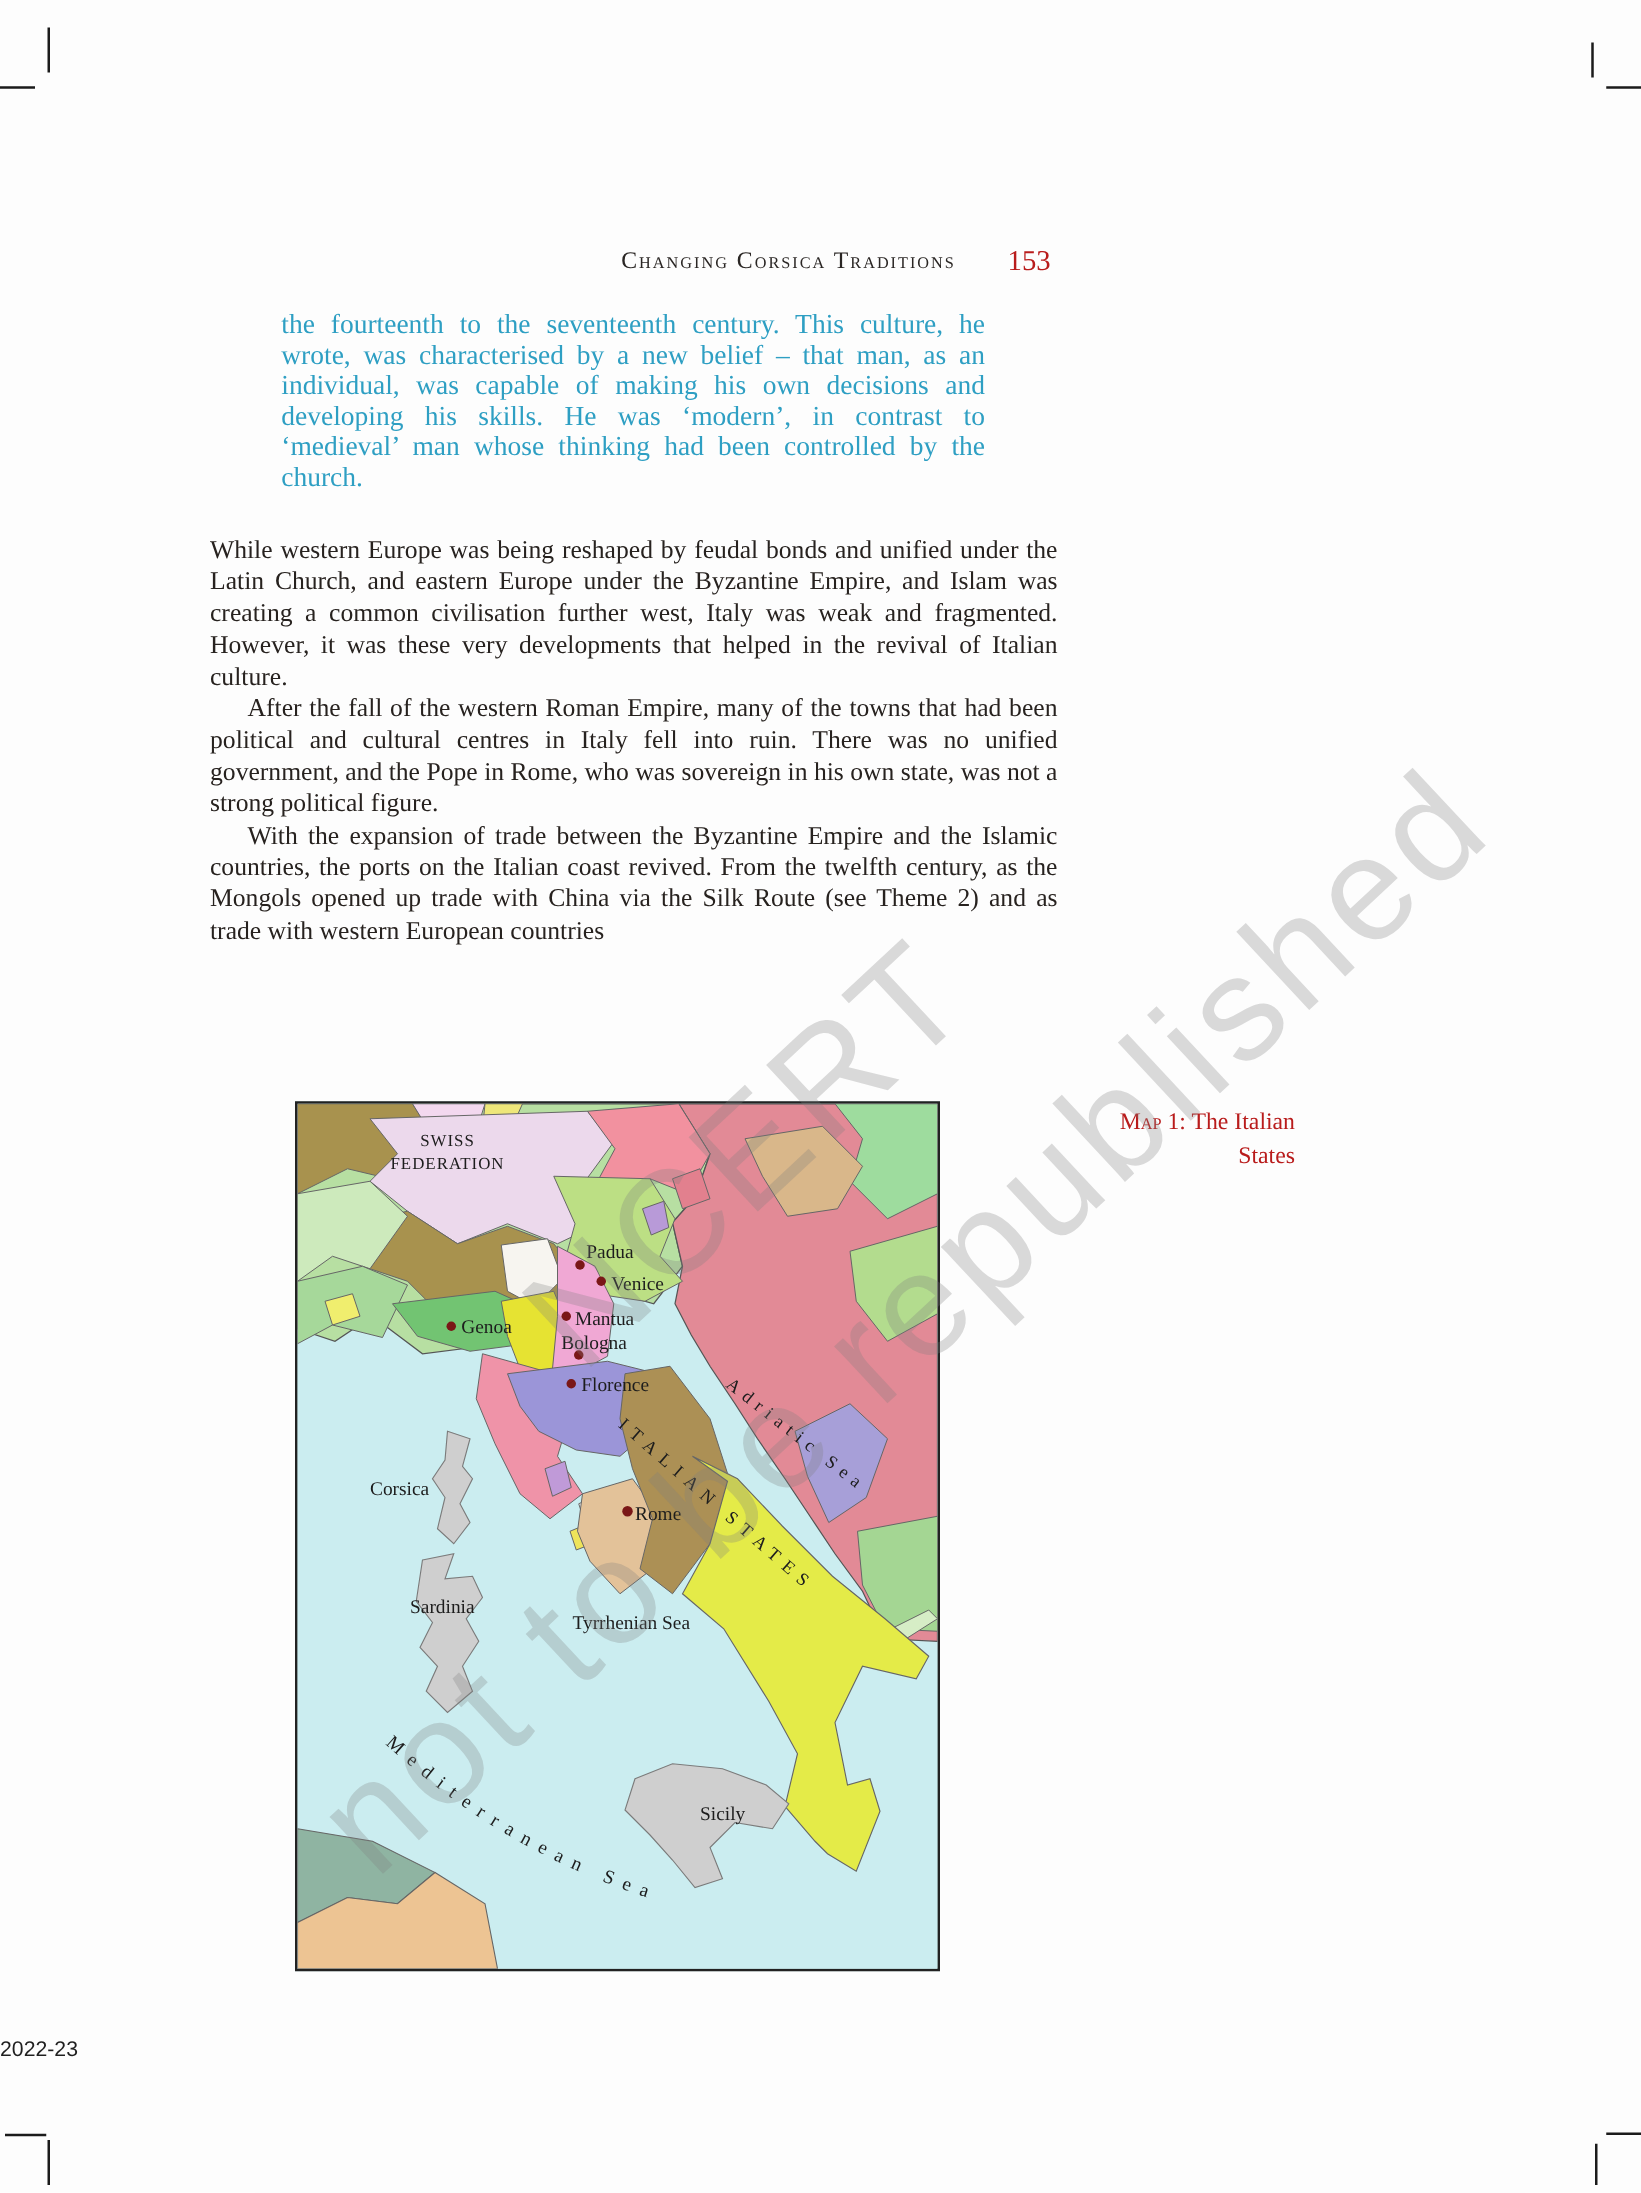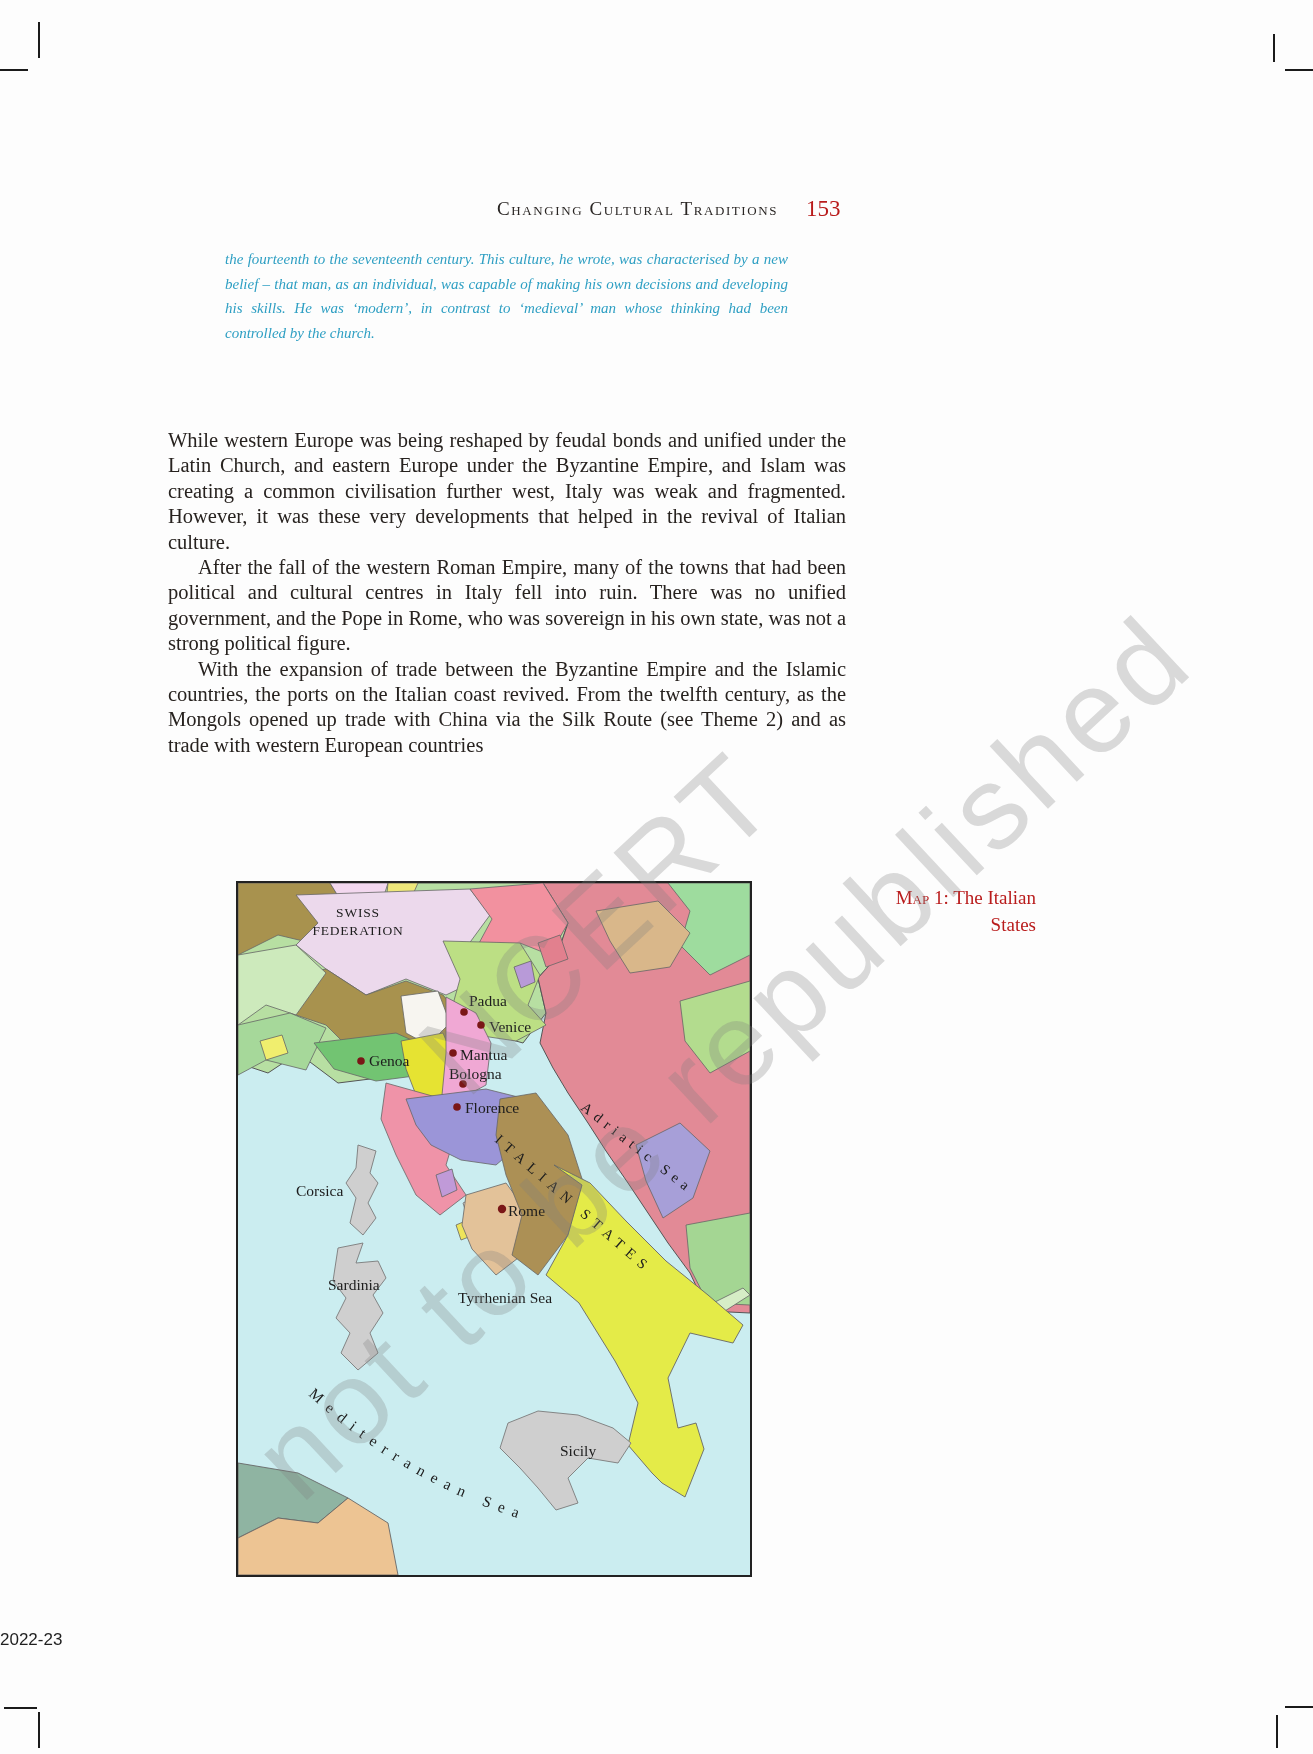--- a/index.html
+++ b/index.html
@@ -24,24 +24,23 @@
     font-variant:small-caps;
     font-size:19px;letter-spacing:1.6px;color:#2a2624;
     white-space:nowrap;
   }
   .page-number{
     position:absolute;left:806px;top:196px;
     font-size:23px;color:#b91c1c;
   }
   .quote{
     position:absolute;left:225px;top:247px;width:563px;
-    font-size:15px;line-height:24.6px;
+    font-size:22px;line-height:24.6px;
     color:var(--quote-color);
     text-align:justify;
-    font-style:italic;
   }
   .section-heading{
     position:absolute;left:168px;top:386px;
     font-size:28.5px;font-weight:bold;
     color:var(--heading-color);
     letter-spacing:.2px;
   }
   .body-copy{
     position:absolute;left:168px;top:428px;width:678px;
     font-size:20.5px;line-height:25.4px;
@@ -88,21 +87,21 @@
 
   <div class="cropmark" style="left:38px;top:22px;width:2px;height:36px;"></div>
   <div class="cropmark" style="left:0;top:69px;width:28px;height:2px;"></div>
   <div class="cropmark" style="left:1273px;top:34px;width:2px;height:28px;"></div>
   <div class="cropmark" style="left:1285px;top:69px;width:28px;height:2px;"></div>
   <div class="cropmark" style="left:4px;top:1707px;width:33px;height:2px;"></div>
   <div class="cropmark" style="left:38px;top:1712px;width:2px;height:36px;"></div>
   <div class="cropmark" style="left:1285px;top:1706px;width:28px;height:2px;"></div>
   <div class="cropmark" style="left:1276px;top:1715px;width:2px;height:33px;"></div>
 
-  <div class="header-title">Changing Cultural Traditions</div>
+  <div class="header-title">Changing Corsica Traditions</div>
   <div class="page-number">153</div>
 
   <div class="quote">the fourteenth to the seventeenth century. This culture, he wrote, was characterised by a new belief – that man, as an individual, was capable of making his own decisions and developing his skills. He was ‘modern’, in contrast to ‘medieval’ man whose thinking had been controlled by the church.</div>
 
 
   <div class="body-copy">
     <p>While western Europe was being reshaped by feudal bonds and unified under the Latin Church, and eastern Europe under the Byzantine Empire, and Islam was creating a common civilisation further west, Italy was weak and fragmented. However, it was these very developments that helped in the revival of Italian culture.</p>
     <p>After the fall of the western Roman Empire, many of the towns that had been political and cultural centres in Italy fell into ruin. There was no unified government, and the Pope in Rome, who was sovereign in his own state, was not a strong political figure.</p>
     <p>With the expansion of trade between the Byzantine Empire and the Islamic countries, the ports on the Italian coast revived. From the twelfth century, as the Mongols opened up trade with China via the Silk Route (see Theme 2) and as trade with western European countries</p>
   </div>

